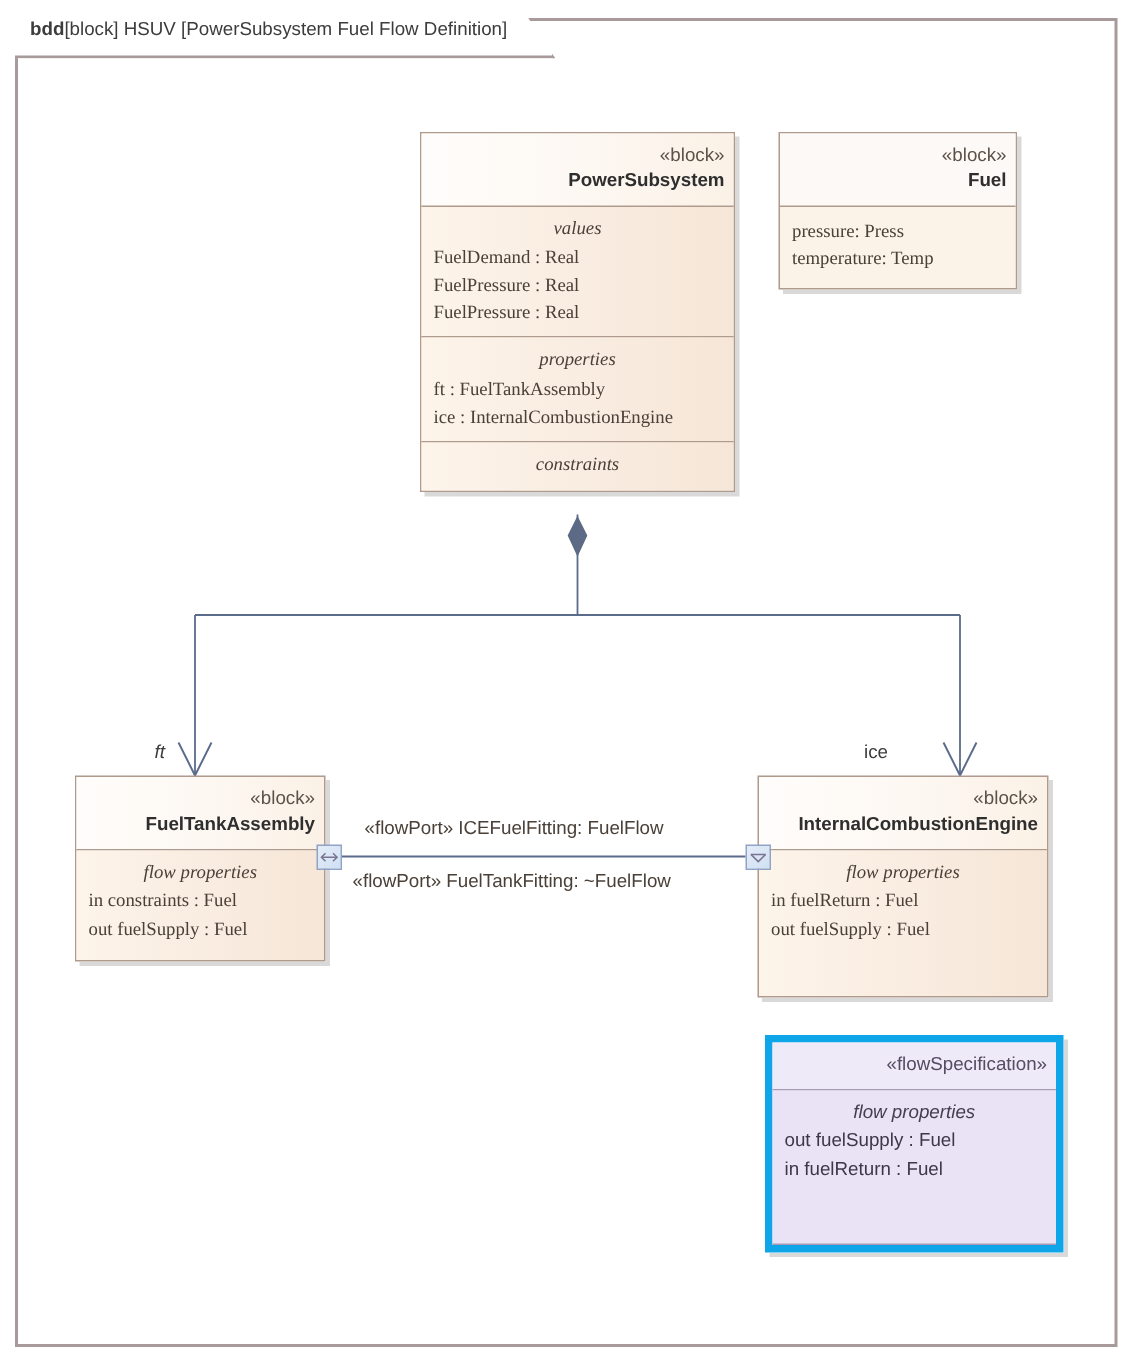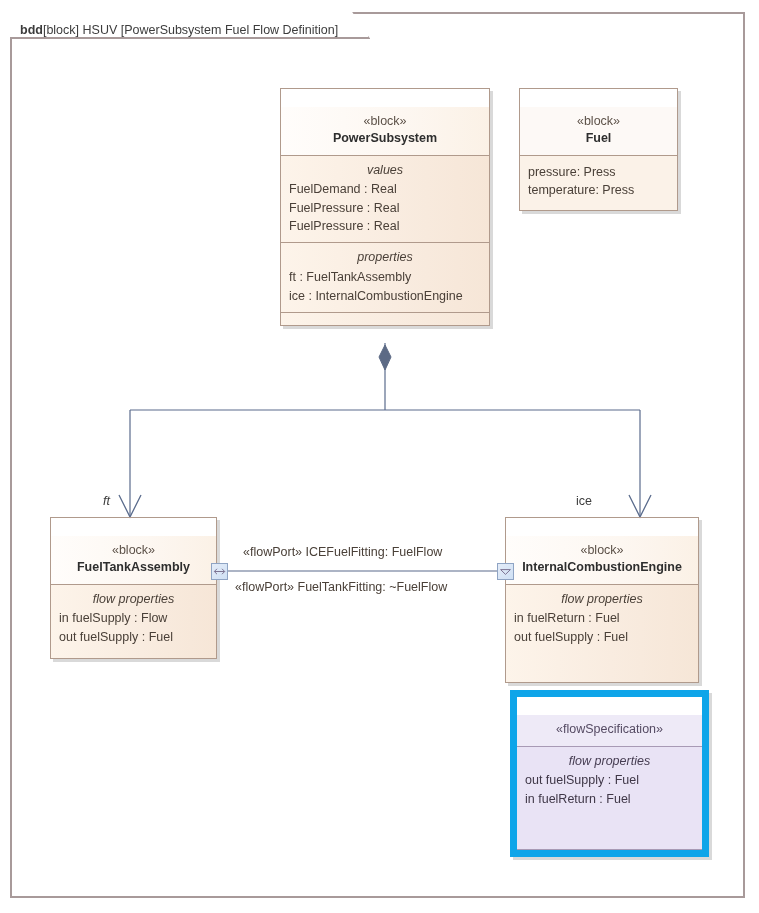--- a/index.html
+++ b/index.html
@@ -35,21 +35,21 @@
     left: 10px;
     top: 12px;
     height: 27px;
     background: #ffffff;
     border: 2px solid #a89a9a;
     border-top: none;
     border-left: none;
     box-sizing: border-box;
     padding: 0 0 0 0;
     display: flex;
-    align-items: flex-end;
+    align-items: flex-start;
     
     -webkit-clip-path: polygon(0 0, calc(100% - 18px) 0, 100% 100%, 0 100%);
     clip-path: polygon(0 0, calc(100% - 18px) 0, 100% 100%, 0 100%);
   }
   .frame-tab-inner {
     padding-left: 10px;
     padding-right: 30px;
     font-size: 12.5px;
     color: #3c3c3c;
     white-space: nowrap;
@@ -58,37 +58,37 @@
 
   
   .block {
     position: absolute;
     box-sizing: border-box;
     border: 1px solid #b09a8c;
     box-shadow: 3px 3px 0 0 rgba(170,170,170,0.45);
   }
   .block .hdr {
     background: #fdf9f6;
-    text-align: center;
+    text-align: right;
     padding: 7px 6px 8px 6px;
     box-sizing: border-box;
     border-bottom: 1px solid #b09a8c;
-    margin-top: 18px;
   }
   .block.tan .hdr {
     background: linear-gradient(to right, #fffdfb 0%, #fdf7f1 60%, #fbf1e6 100%);
   }
   .block.tan .cmp {
     background: linear-gradient(to right, #fdf4ea 0%, #f9ece0 55%, #f6e6d7 100%);
+    font-family: Liberation Serif, serif;
   }
   .block.plain .hdr { background: #fdf9f6; }
   .block.plain .cmp { background: #fbf2e8; }
 
   .block.purple {
-    border: 7px solid #0ea5e9;
+    border: 5px solid #0ea5e9;
     box-shadow: 3px 3px 0 0 rgba(170,170,170,0.45);
   }
   .block.purple .hdr {
     background: #eeeaf7;
     border-bottom: 1px solid #a89ab5;
   }
   .block.purple .cmp {
     background: #e9e3f5;
   }
 
@@ -215,42 +215,43 @@
       <div class="feat">FuelDemand : Real</div>
       <div class="feat">FuelPressure : Real</div>
       <div class="feat">FuelPressure : Real</div>
     </div>
     <div class="cmp">
       <div class="cmp-title">properties</div>
       <div class="feat">ft : FuelTankAssembly</div>
       <div class="feat">ice : InternalCombustionEngine</div>
     </div>
     <div class="cmp">
+      <div class="cmp-title">constraints</div>
     </div>
   </div>
 
   <div class="block plain" style="left:519px; top:88px; width:159px;">
     <div class="hdr">
       <div class="stereo">«block»</div>
       <div class="bname">Fuel</div>
     </div>
-    <div class="cmp" style="padding-top:7px; padding-bottom:11px;">
+    <div class="cmp" style="padding-top:7px; padding-bottom:11px;font-family:Liberation Serif, serif;">
       <div class="feat">pressure: Press</div>
-      <div class="feat">temperature: Press</div>
+      <div class="feat">temperature: Temp</div>
     </div>
   </div>
 
   <div class="block tan" style="left:50px; top:517px; width:167px;">
     <div class="hdr">
       <div class="stereo">«block»</div>
       <div class="bname">FuelTankAssembly</div>
     </div>
     <div class="cmp" style="padding-bottom:12px;">
       <div class="cmp-title">flow properties</div>
-      <div class="feat">in fuelSupply : Flow</div>
+      <div class="feat">in constraints : Fuel</div>
       <div class="feat">out fuelSupply : Fuel</div>
     </div>
   </div>
 
   <div class="port" style="left:211px; top:563px;">
     <svg width="13" height="9" viewBox="0 0 13 9">
       <g stroke="#7c7392" stroke-width="1" fill="none">
         <path d="M1.5,4.5 L11.5,4.5"></path>
         <path d="M4,1.8 L1.3,4.5 L4,7.2"></path>
         <path d="M9,1.8 L11.7,4.5 L9,7.2"></path>

